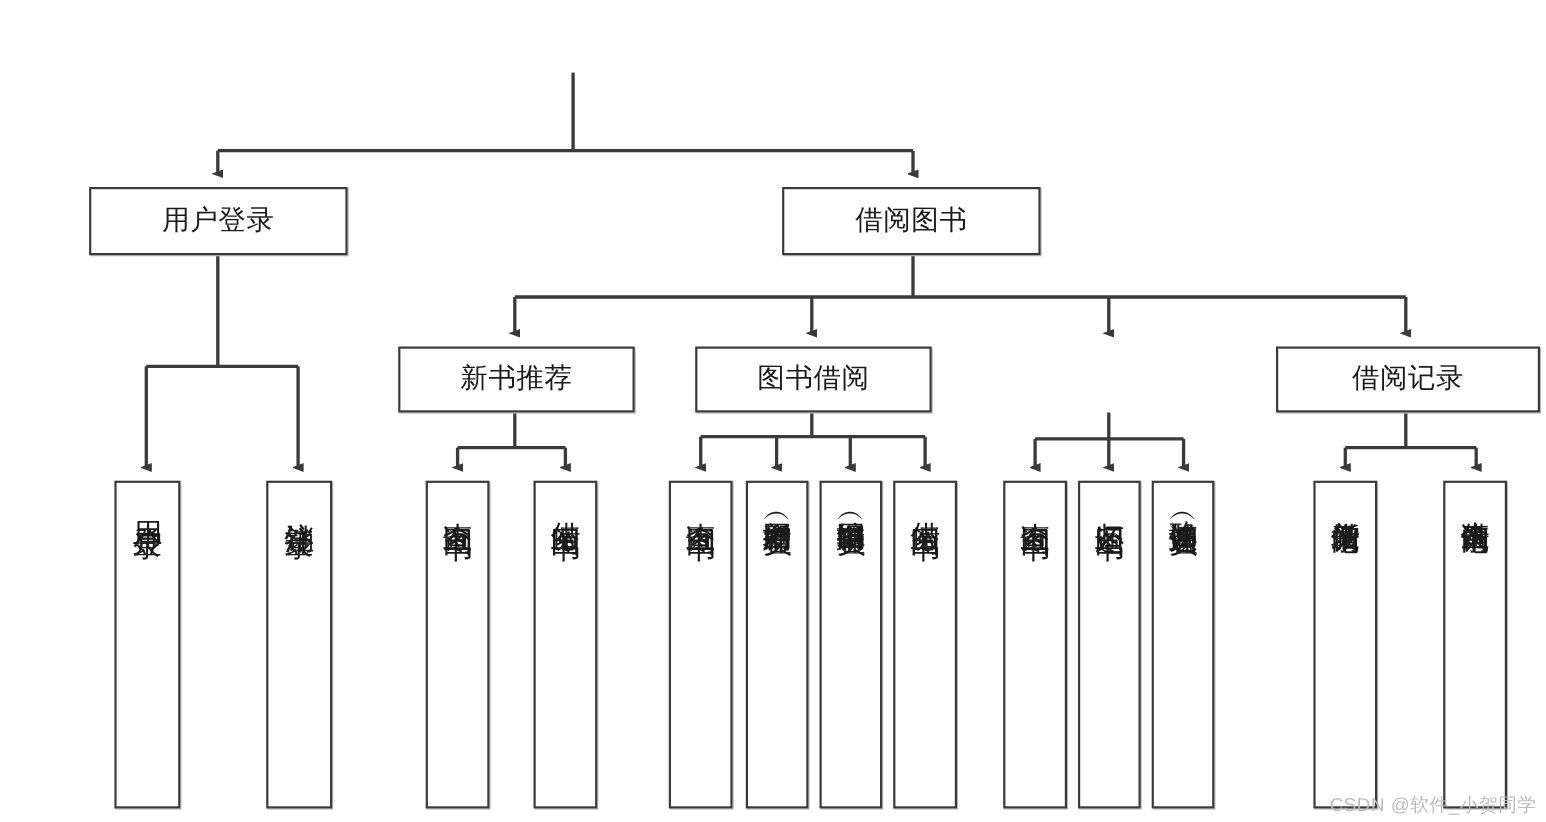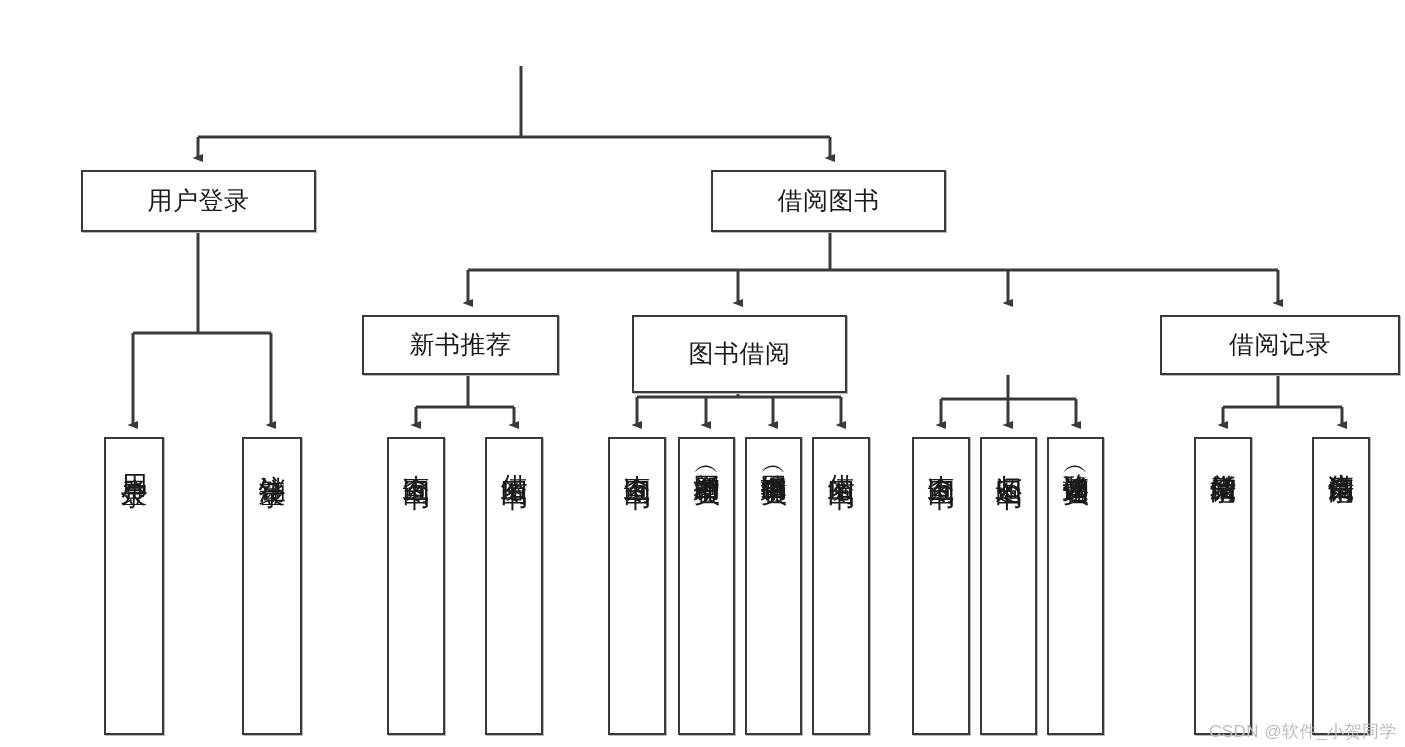--- a/index.html
+++ b/index.html
@@ -135,25 +135,25 @@
 
 
   <div class="node horizontal" style="left:81px; top:170px; width:235px; height:62px;">
     <span class="label">用户登录</span>
   </div>
 
   <div class="node horizontal" style="left:711px; top:170px; width:235px; height:62px;">
     <span class="label">借阅图书</span>
   </div>
 
-  <div class="node horizontal" style="left:362px; top:315px; width:197px; height:60px;">
+  <div class="node horizontal" style="left:362px; top:315px; width:215px; height:60px;">
     <span class="label">新书推荐</span>
   </div>
 
-  <div class="node horizontal" style="left:632px; top:315px; width:215px; height:78px;">
+  <div class="node horizontal" style="left:632px; top:315px; width:215px; height:60px;">
     <span class="label">图书借阅</span>
   </div>
 
 
   <div class="node horizontal" style="left:1160px; top:315px; width:240px; height:60px;">
     <span class="label">借阅记录</span>
   </div>
 
   <div class="node vertical" style="left:104px; top:437px; width:60px; height:298px;">
     <span class="label">用户登录</span>

